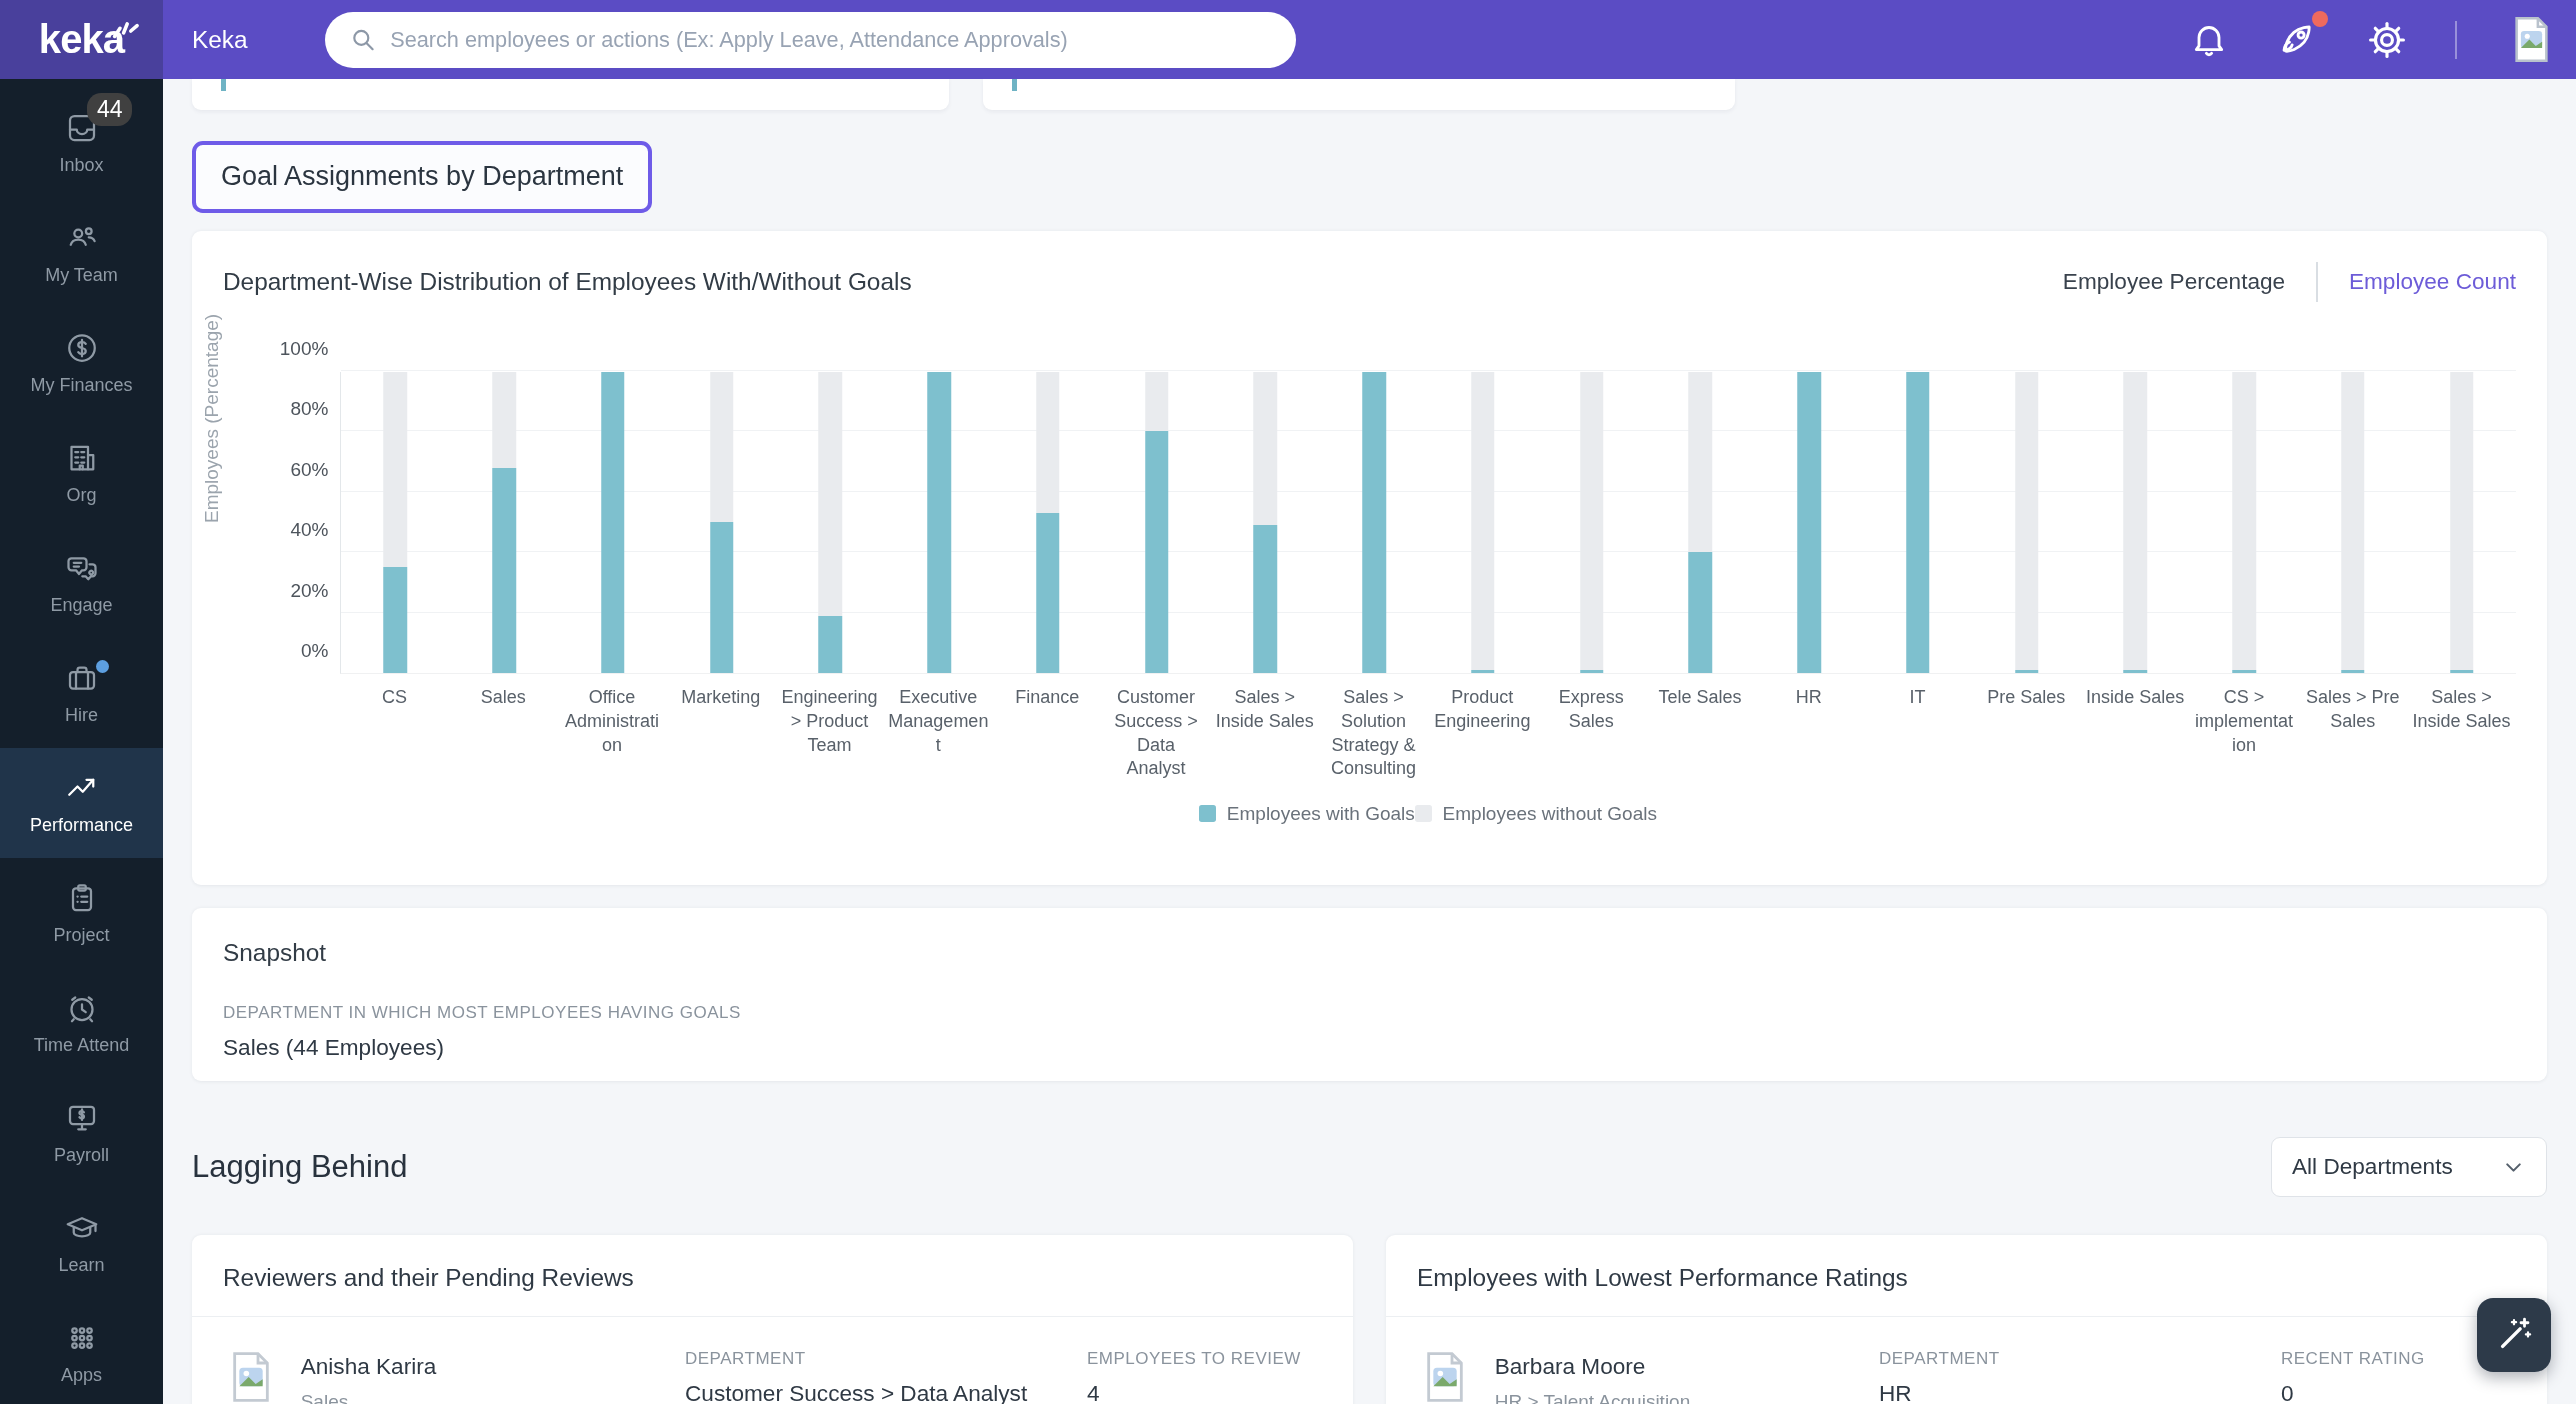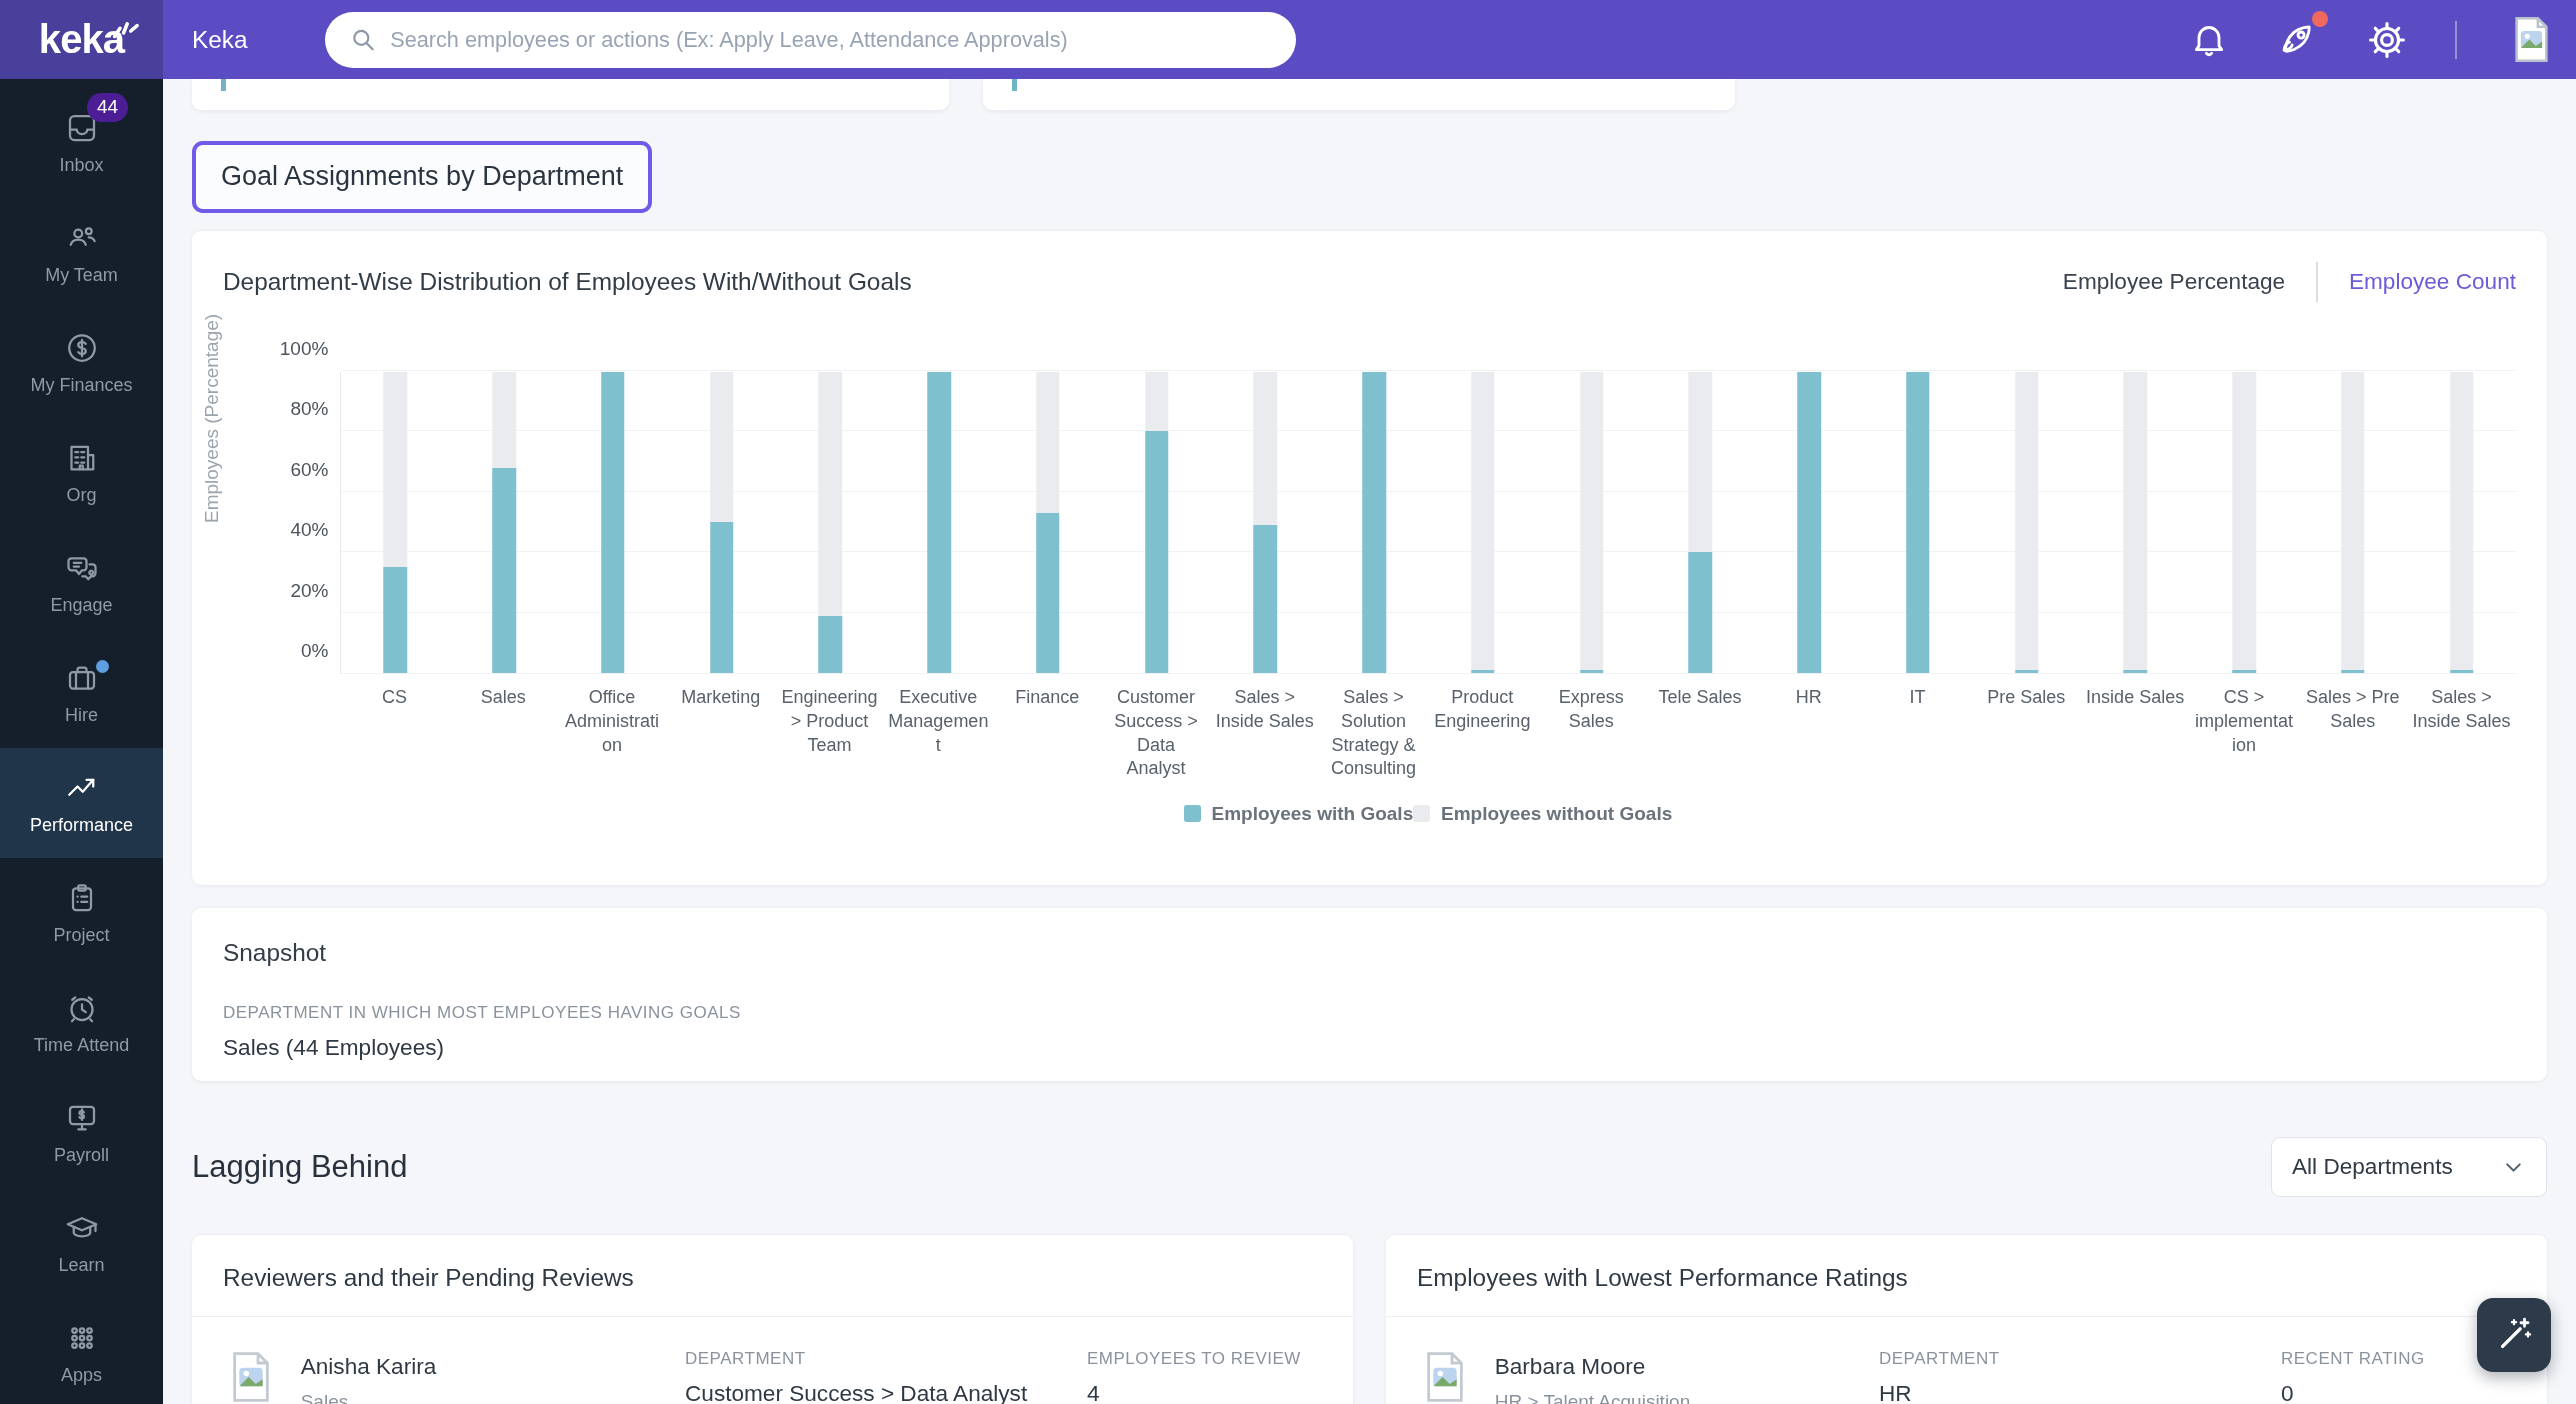--- a/index.html
+++ b/index.html
@@ -23,21 +23,21 @@
   .avatar-lg { width:54px; height:54px; display:flex; align-items:center; justify-content:center; }
 
   
   .sidebar { position:absolute; top:79px; left:0; width:163px; height:1325px; background:#141f2b; z-index:40; padding-top:9px; }
   .side-item { height:110px; display:flex; flex-direction:column; align-items:center; justify-content:center; gap:9px; color:#7f8a95; cursor:pointer; position:relative; }
   .side-item .lbl { font-size:18px; color:#8f9aa5; }
   .side-item.active { background:#20344a; }
   .side-item.active .lbl { color:#fff; }
   .side-item.active svg { stroke:#fff; }
   .side-item svg { stroke:#8f9aa5; }
-  .badge { position:absolute; top:5.4px; left:50%; margin-left:5.4px; background:#4c1d95; color:#fff; font-size:19px; border-radius:14.4px; padding:2.7px 10px; line-height:1.2; }
+  .badge { position:absolute; top:5.4px; left:50%; margin-left:5.4px; background:#404040; color:#fff; font-size:23px; border-radius:14.4px; padding:2.7px 10px; line-height:1.2; }
   .blue-dot { position:absolute; top:21.7px; left:50%; margin-left:14.4px; width:13.5px; height:13.5px; border-radius:50%; background:#5d9fe0; }
 
   
   .main { position:absolute; left:163px; top:79px; width:2413px; height:1325px; padding:0 29px; }
   .partial-cards { display:flex; gap:34px; }
   .partial-card { height:31px; background:#fff; border-radius:0 0 9px 9px; box-shadow:0 1.8px 4.5px rgba(30,40,60,.06); position:relative; }
   .partial-card .tick { position:absolute; left:29px; top:0; width:4.5px; height:11.7px; background:#6fb3c4; }
   .pc1 { width:757px; } .pc2 { width:752px; }
 
   .section-title-box { display:inline-block; margin-top:31px; border:4.5px solid #6e5be8; border-radius:10.8px; background:#fbfcfe; padding:16.3px 25px; }
@@ -58,21 +58,21 @@
   .plot { position:relative; margin-left:117px; height:302px; border-left:1.8px solid #e3e7ea; border-bottom:0.9px solid #f0f1f2; }
   .gridline { position:absolute; left:0; right:0; height:0.9px; background:#f0f2f4; }
   .ytick { position:absolute; right:100%; margin-right:12.6px; transform:translateY(-50%); font-size:19px; color:#4d545c; white-space:nowrap; }
   .slots { position:absolute; inset:0; display:flex; }
   .slot { flex:1; position:relative; }
   .bar { position:absolute; left:50%; transform:translateX(-50%); bottom:0; width:23.5px; display:flex; flex-direction:column; justify-content:flex-end; height:100%; }
   .seg { width:100%; }
   .cat-labels { margin-left:117px; margin-top:12.6px; display:flex; }
   .cat { flex:1; display:flex; justify-content:center; }
   .cat div { max-width:101px; text-align:center; font-size:18px; line-height:1.32; color:#59616a; overflow-wrap:anywhere; }
-  .legend { display:flex; justify-content:center; margin-top:21.7px; margin-left:117px;font-weight:bold; }
+  .legend { display:flex; justify-content:center; margin-top:21.7px; margin-left:117px; }
   .legend-item { display:flex; align-items:center; gap:10.8px; font-size:19px; color:#6a727b; }
   .swatch { width:17px; height:17px; border-radius:2.7px; }
 
   .snapshot-card { margin-top:23.5px; padding:31px; height:173px; }
   .snapshot-title { font-size:24.4px; color:#323c46; font-weight:400; }
   .snapshot-grid { display:grid; grid-template-columns:771px 1fr; margin-top:36px; }
   .kv-label { font-size:17px; color:#8a939d; letter-spacing:0.5px; }
   .kv-value { font-size:22.6px; color:#2f3944; margin-top:11.7px; }
 
   .lagging-row { margin-top:56px; display:flex; align-items:center; justify-content:space-between; }

